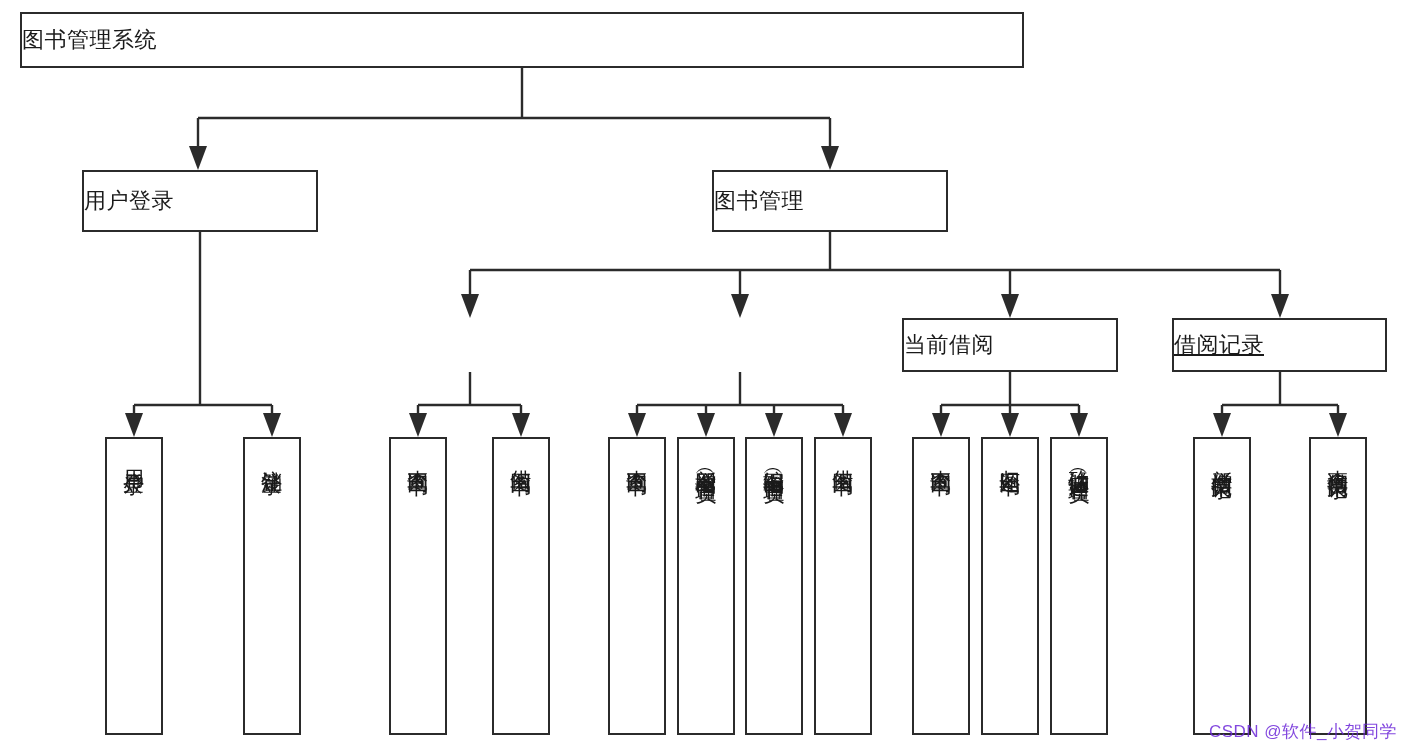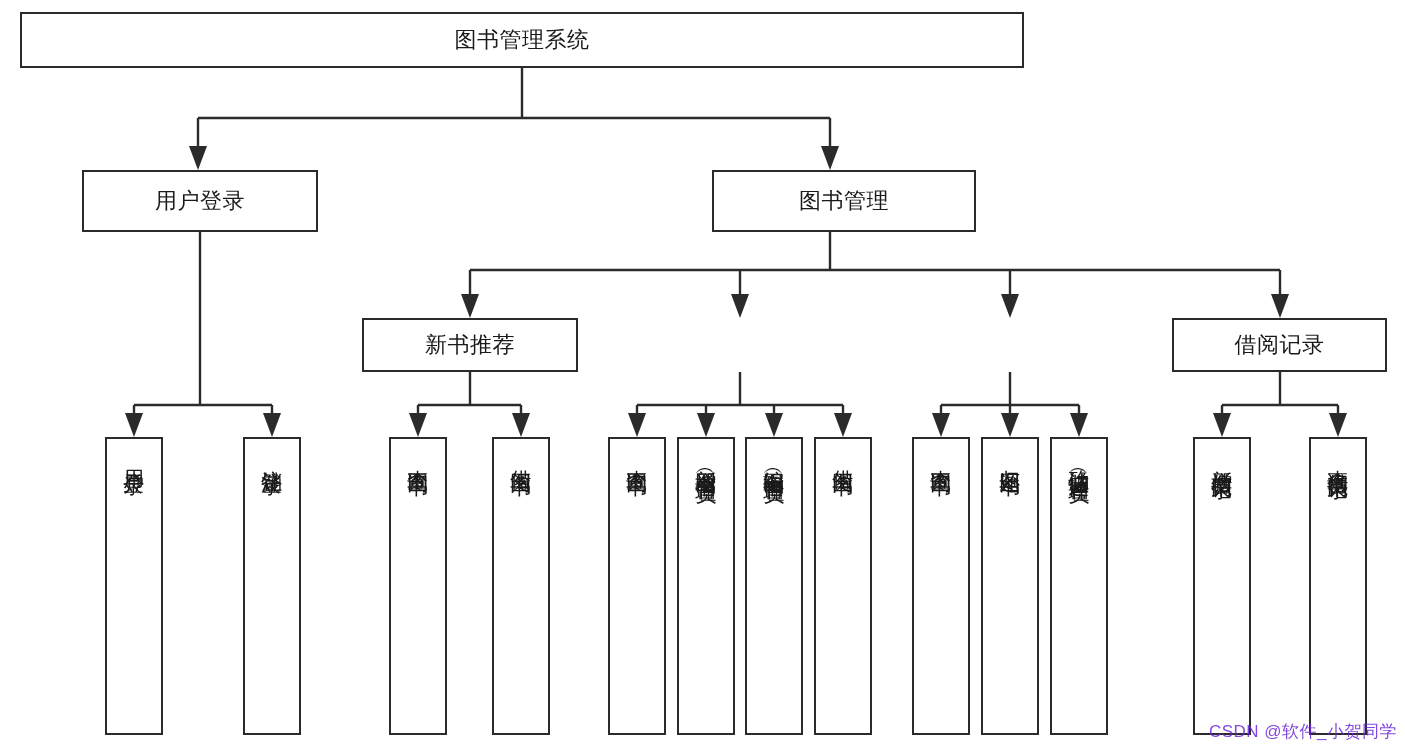--- a/index.html
+++ b/index.html
@@ -37,21 +37,21 @@
     stroke: none;
   }
   
   .node {
     position: absolute;
     box-sizing: border-box;
     background: #ffffff;
     border: 2.4px solid #2b2b2b;
     display: flex;
     align-items: center;
-    justify-content: center;
+    justify-content: flex-start;
     color: #1a1a1a;
   }
   .node .label {
     font-size: 22px;
     line-height: 1.18;
     letter-spacing: 0.5px;
     white-space: nowrap;
   }
   
   .node.horiz .label {
@@ -155,31 +155,31 @@
   </svg>
 
   <div class="node horiz" style="left:20px; top:12px; width:1004px; height:56px;">
     <span class="label">图书管理系统</span>
   </div>
 
   <div class="node horiz" style="left:82px; top:170px; width:236px; height:62px;">
     <span class="label">用户登录</span>
   </div>
 
-  <div class="node horiz" style="left:712px; top:170px; width:264px; height:62px;">
+  <div class="node horiz" style="left:712px; top:170px; width:236px; height:62px;">
     <span class="label">图书管理</span>
   </div>
 
-  <div class="node horiz" style="left:362px; top:318px; width:216px; height:54px;">
-    <span class="label">新书推荐</span>
-  </div>
-
-
-
-  <div class="node horiz" style="left:1172px; top:318px; width:215px; height:54px;">
+
+
+  <div class="node horiz" style="left:902px; top:318px; width:216px; height:54px;">
+    <span class="label">当前借阅</span>
+  </div>
+
+  <div class="node horiz" style="left:1172px; top:318px; width:215px; height:54px;text-decoration:underline;">
     <span class="label">借阅记录</span>
   </div>
 
   <div class="node vert" style="left:105px; top:437px; width:58px; height:298px;">
     <span class="label">用户登录</span>
   </div>
 
   <div class="node vert" style="left:243px; top:437px; width:58px; height:298px;">
     <span class="label">注销登录</span>
   </div>

